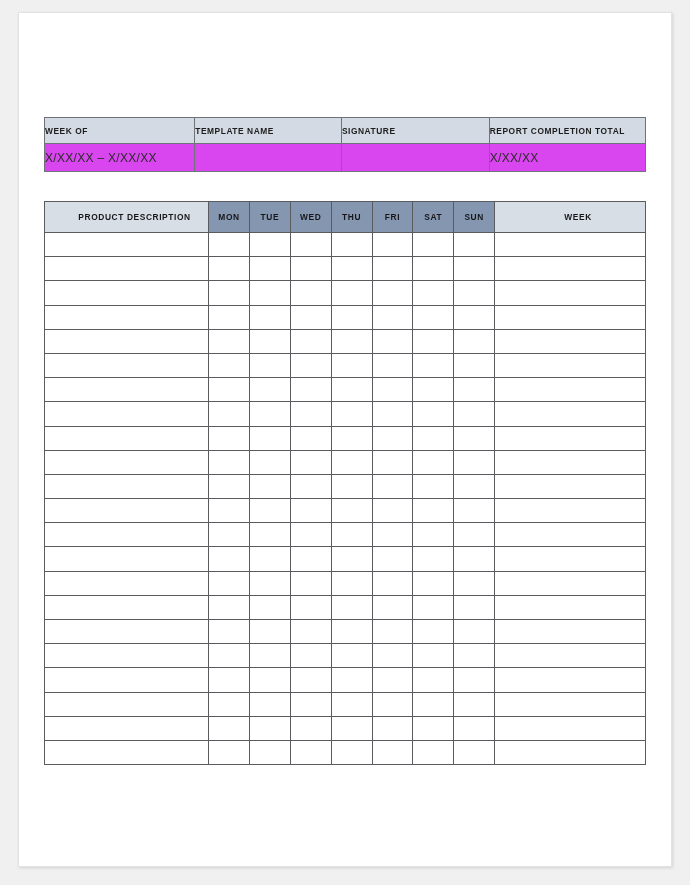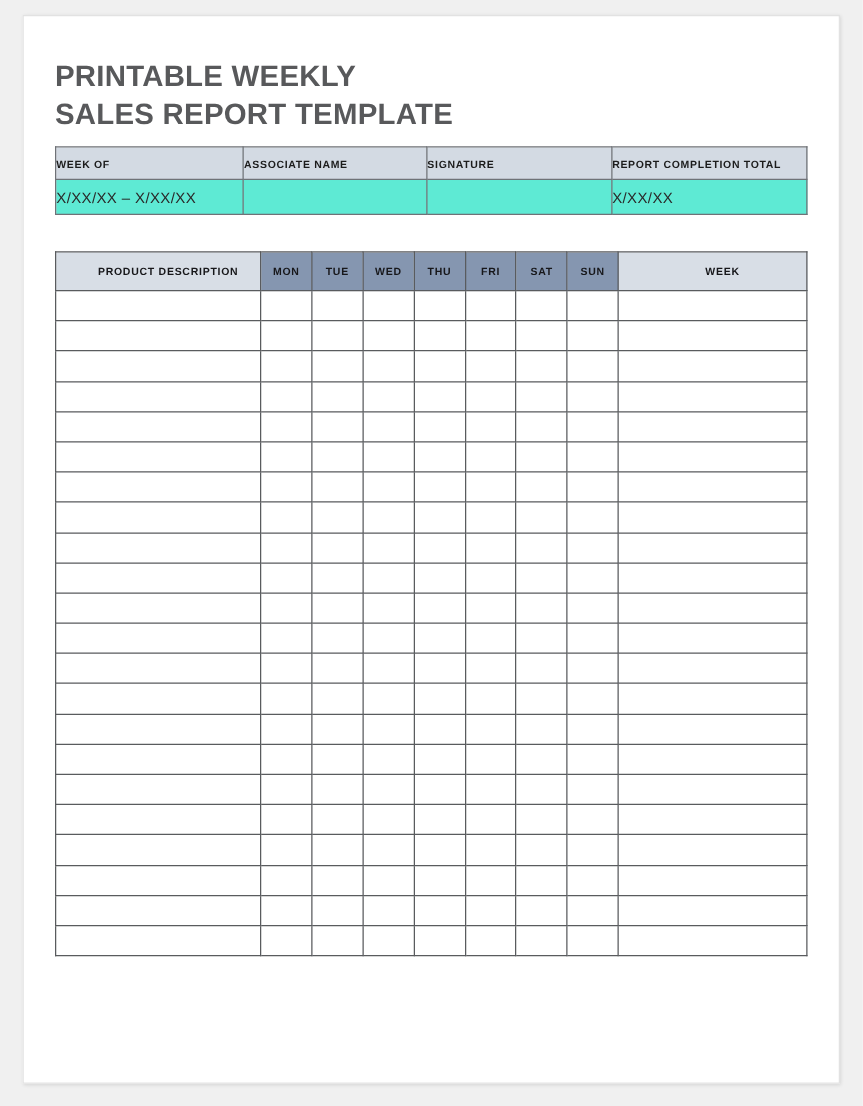--- a/index.html
+++ b/index.html
@@ -55,21 +55,21 @@
   }
   #info-table th {
     background: #d3dae3;
     height: 26px;
     font-size: 8.4px;
     font-weight: bold;
     color: #1c1c1c;
     letter-spacing: 0.55px;
   }
   #info-table td {
-    background: #5eead4;
+    background: #d946ef;
     height: 28px;
     font-size: 12px;
     color: #2a2a2a;
     letter-spacing: 0.3px;
   }
 
   
   #main-table {
     position: absolute;
     left: 25px;
@@ -96,36 +96,32 @@
   #main-table tbody td {
     height: 24.2px;
     background: #ffffff;
   }
 </style>
 </head>
 <body>
 
 <div id="page-frame">
 
-  <div id="title-block">
-    <div class="title-line">PRINTABLE WEEKLY</div>
-    <div class="title-line">SALES REPORT TEMPLATE</div>
-  </div>
 
   <table id="info-table">
     <colgroup>
       <col style="width:25.0%">
       <col style="width:24.4%">
       <col style="width:24.6%">
       <col style="width:26.0%">
     </colgroup>
     <thead>
       <tr>
         <th>WEEK OF</th>
-        <th>ASSOCIATE NAME</th>
+        <th>TEMPLATE NAME</th>
         <th>SIGNATURE</th>
         <th>REPORT COMPLETION TOTAL</th>
       </tr>
     </thead>
     <tbody>
       <tr>
         <td>X/XX/XX – X/XX/XX</td>
         <td></td>
         <td></td>
         <td>X/XX/XX</td>

